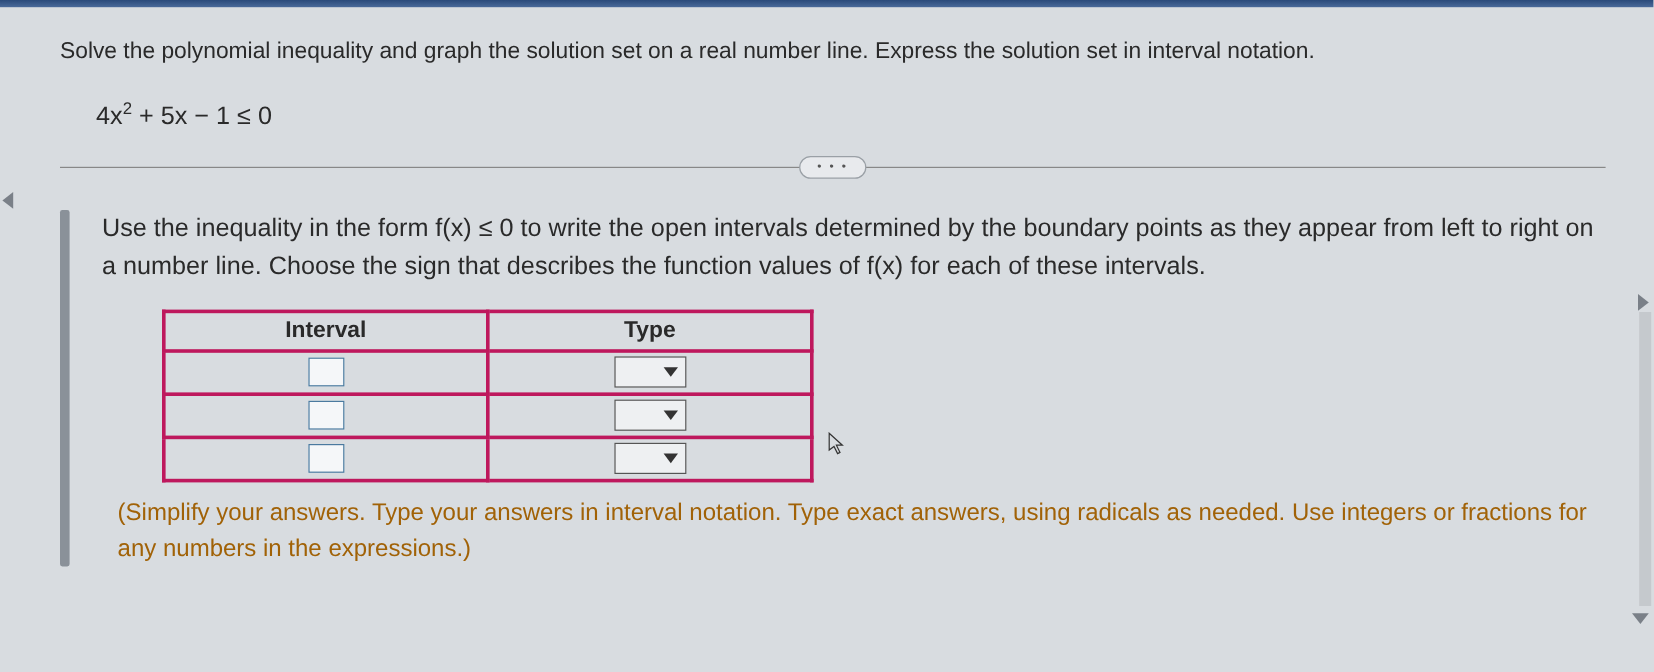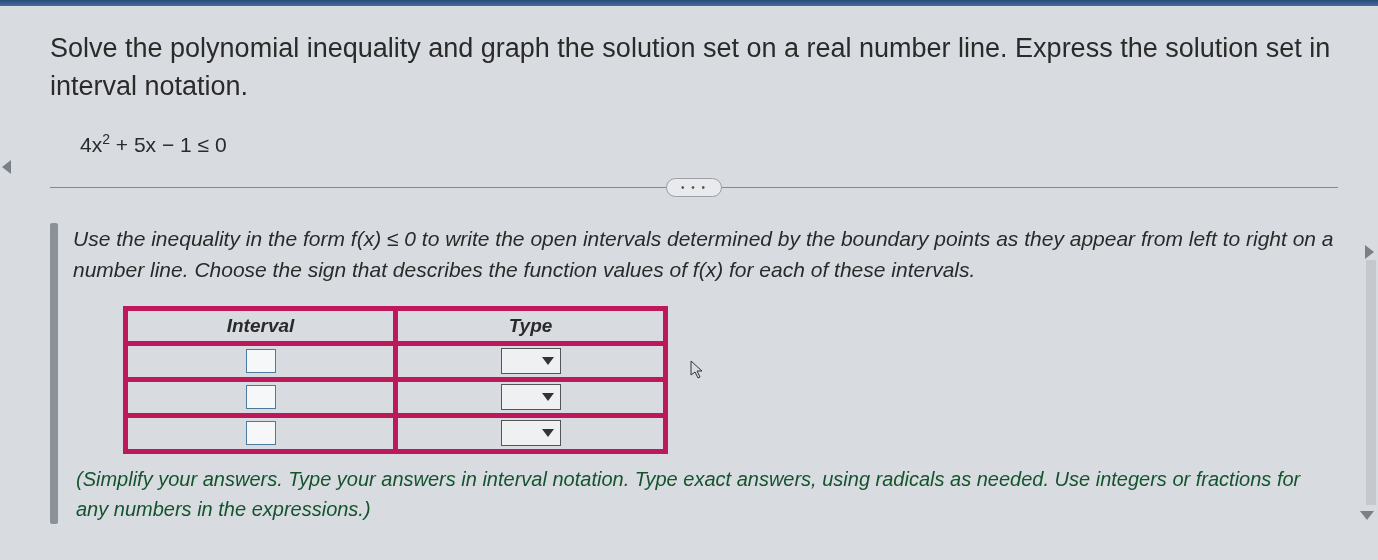--- a/index.html
+++ b/index.html
@@ -10,21 +10,21 @@
     body {
       font-family: Arial, sans-serif;
       background: #d8dce0;
       width: 1378px;
       height: 560px;
       position: relative;
       padding: 30px 40px 20px 50px;
       color: #2a2a2a;
     }
     .question-text {
-      font-size: 27px;
+      font-size: 19px;
       line-height: 1.4;
       margin-bottom: 25px;
     }
     .equation {
       font-size: 21px;
       margin-left: 30px;
       margin-bottom: 30px;
     }
     .equation sup {
       font-size: 14px;
@@ -49,23 +49,22 @@
       border: 1px solid #9aa0a6;
       border-radius: 14px;
       padding: 3px 14px;
       font-size: 10px;
       color: #555;
       letter-spacing: 2px;
       cursor: pointer;
     }
     .answer-area {
       display: flex;
-      gap: 15px;
-      position: relative;
-      font-style: italic;
+      gap: 27px;
+      position: relative;
     }
     .left-bar {
       width: 8px;
       background: #8a9199;
       border-radius: 2px;
       flex-shrink: 0;
       min-height: 240px;
     }
     .answer-content {
       flex: 1;
@@ -74,21 +73,21 @@
       font-size: 21px;
       line-height: 1.5;
       margin-bottom: 20px;
     }
     .sign-table {
       border-collapse: collapse;
       margin-left: 50px;
       margin-bottom: 10px;
     }
     .sign-table th, .sign-table td {
-      border: 5px solid #be185d;
+      border: 3px solid #be185d;
       padding: 0;
       text-align: center;
       font-weight: normal;
     }
     .sign-table th {
       font-size: 19px;
       padding: 4px 10px;
       font-weight: bold;
     }
     .col-interval {
@@ -125,22 +124,22 @@
     .dropdown-caret {
       width: 0;
       height: 0;
       border-left: 6px solid transparent;
       border-right: 6px solid transparent;
       border-top: 8px solid #333;
     }
     .hint-text {
       font-size: 20px;
       line-height: 1.5;
-      color: #14532d;
-      margin-left: 3px;
+      color: #a16207;
+      margin-left: 13px;
       margin-top: 5px;
     }
     .scroll-left {
       position: absolute;
       left: 2px;
       top: 160px;
       width: 0;
       height: 0;
       border-top: 7px solid transparent;
       border-bottom: 7px solid transparent;

